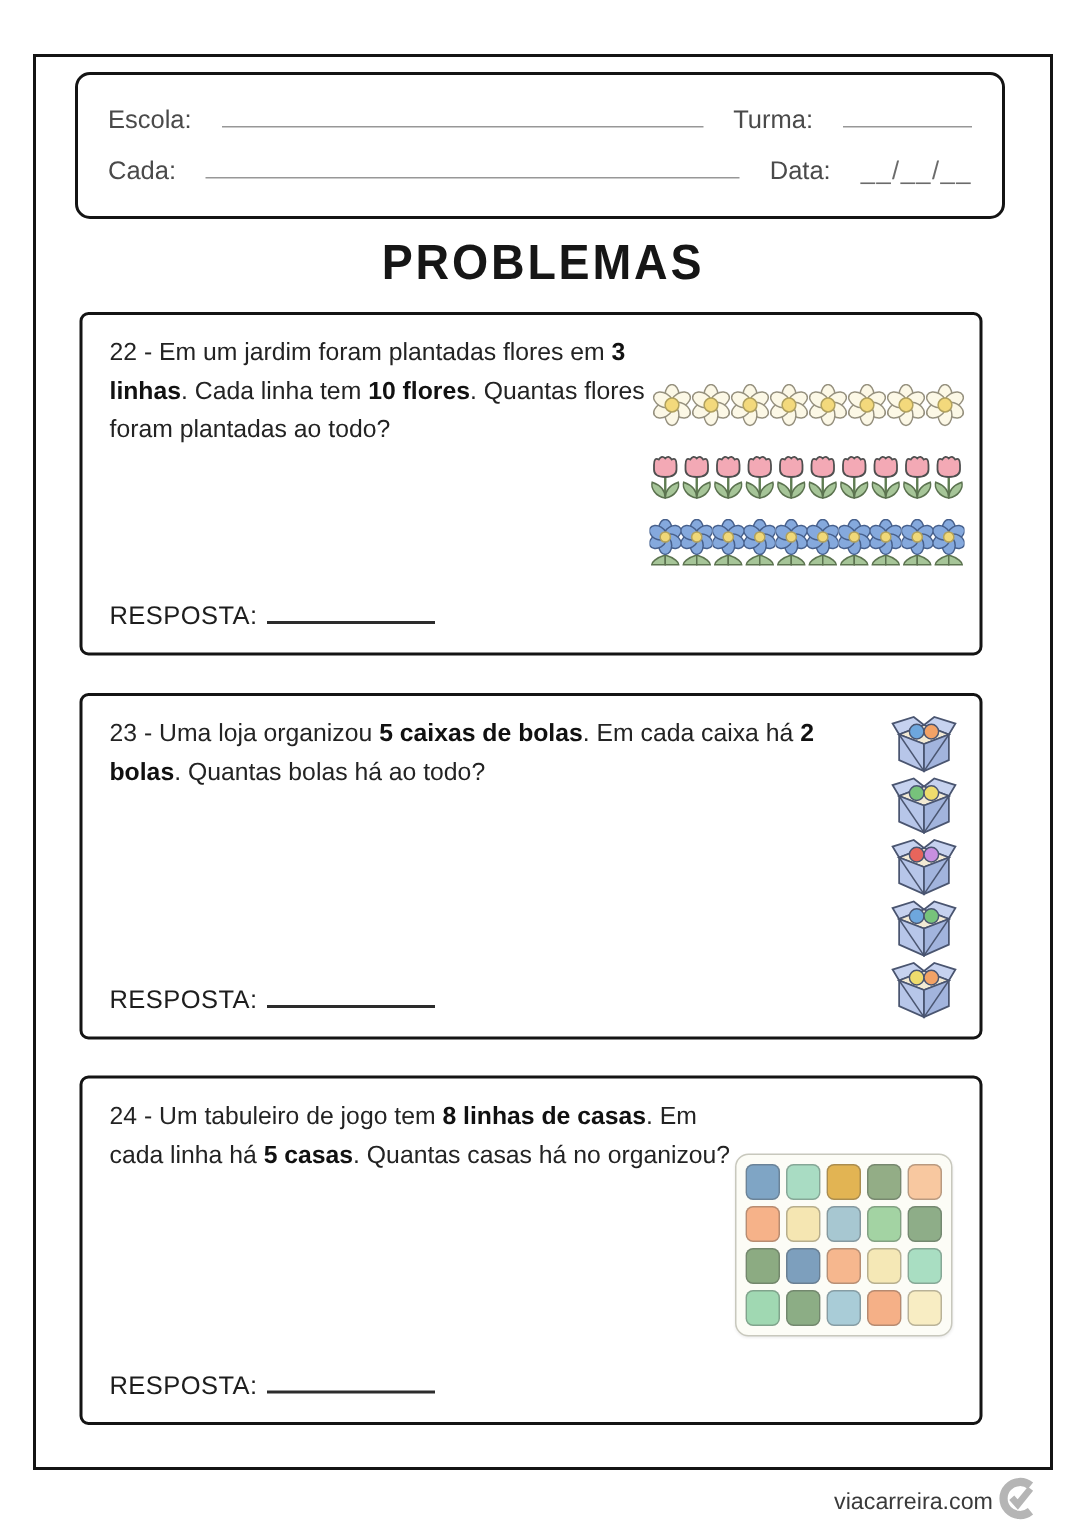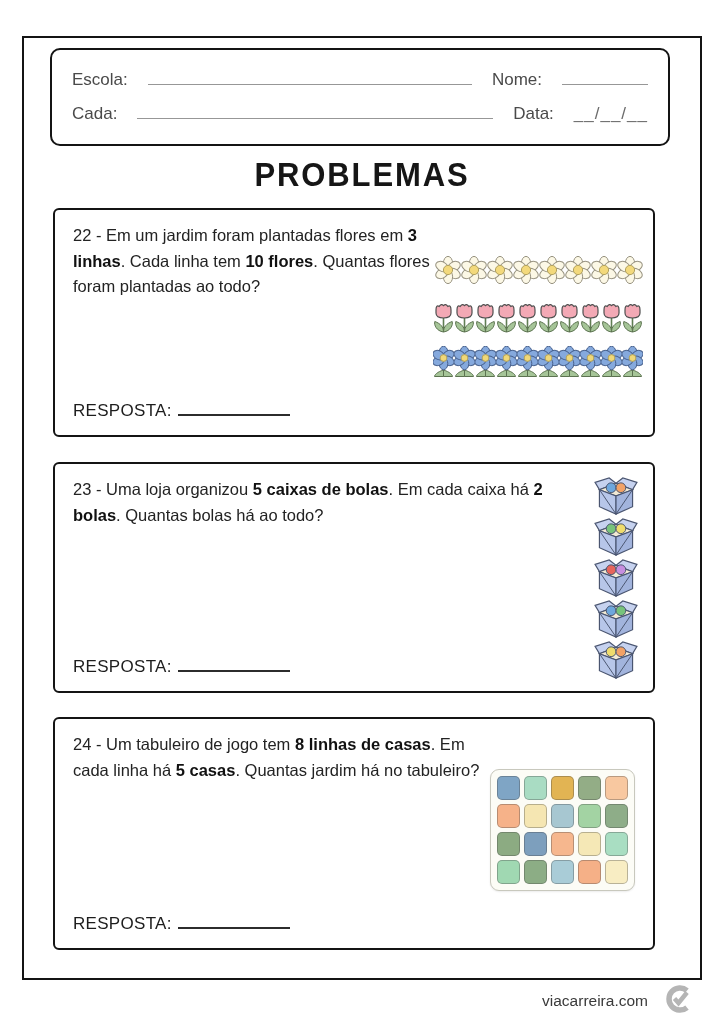--- a/index.html
+++ b/index.html
@@ -59,35 +59,35 @@
   .boxes-illustration{position:absolute;right:14px;top:13px;display:flex;flex-direction:column;gap:2px;align-items:center;}
   .board-illustration{
     position:absolute;right:18px;top:50px;background:#fcfcf6;
     border:1.5px solid #c8c8bd;border-radius:9px;padding:6px;
     display:grid;grid-template-columns:repeat(5,23px);grid-auto-rows:24px;gap:4px;
     box-shadow:0 1px 2px rgba(0,0,0,.08);
   }
   .board-cell{border-radius:5px;border:1px solid rgba(70,70,70,.35);box-sizing:border-box;}
   
   .footer{
-    position:absolute;right:30px;top:984px;display:flex;align-items:center;gap:16px;
+    position:absolute;right:30px;top:984px;display:flex;align-items:center;gap:2px;
   }
   .footer-text{font-size:15.5px;color:#3a3a3a;}
 </style>
 </head>
 <body>
 
 <div class="page">
   <div class="outer-frame"></div>
 
   <div class="header-box">
     <div class="form-row">
       <span class="form-label">Escola:</span>
       <span class="blank-line grow"></span>
-      <span class="form-label">Nome:</span>
+      <span class="form-label">Turma:</span>
       <span class="blank-line turma-line"></span>
     </div>
     <div class="form-row">
       <span class="form-label">Cada:</span>
       <span class="blank-line grow"></span>
       <span class="form-label">Data:</span>
       <span class="date-value">__/__/__</span>
     </div>
   </div>
 
@@ -410,21 +410,21 @@
     <line x1="40" y1="13" x2="23" y2="38" stroke="#4a5570" stroke-width="1"></line>
   </svg>
       </div>
     <div class="resposta-row">
       <span>RESPOSTA:</span>
       <span class="answer-line"></span>
     </div>
   </div>
 
   <div class="problem-box box-24">
-    <div class="problem-text"><span>24 - Um tabuleiro de jogo tem </span><b>8 linhas de casas</b><span>. Em cada linha há </span><b>5 casas</b><span>. Quantas jardim há no tabuleiro?</span></div>
+    <div class="problem-text"><span>24 - Um tabuleiro de jogo tem </span><b>8 linhas de casas</b><span>. Em cada linha há </span><b>5 casas</b><span>. Quantas casas há no organizou?</span></div>
     <div class="board-illustration">
         <div class="board-cell" style="background:#7fa5c5"></div>
         <div class="board-cell" style="background:#a9dcc3"></div>
         <div class="board-cell" style="background:#e2b453"></div>
         <div class="board-cell" style="background:#93ad86"></div>
         <div class="board-cell" style="background:#f8c8a0"></div>
         <div class="board-cell" style="background:#f6b289"></div>
         <div class="board-cell" style="background:#f5e6b2"></div>
         <div class="board-cell" style="background:#a7c7d1"></div>
         <div class="board-cell" style="background:#a3d3a3"></div>

